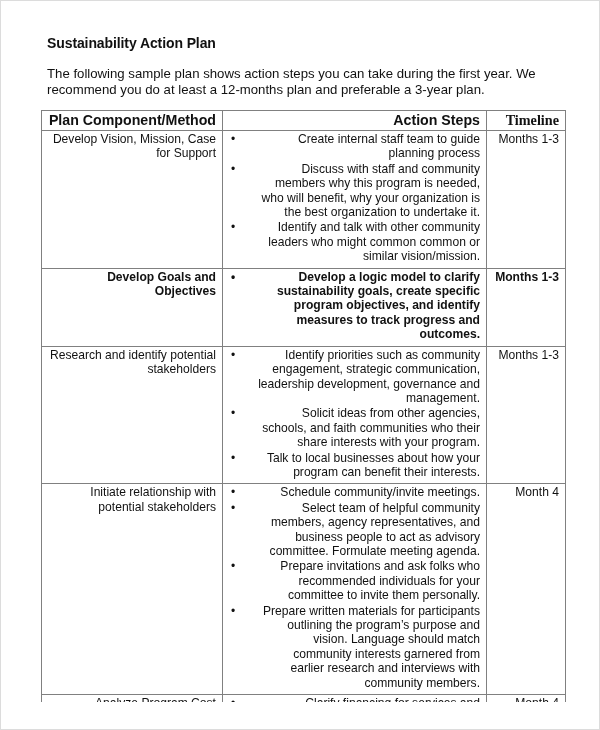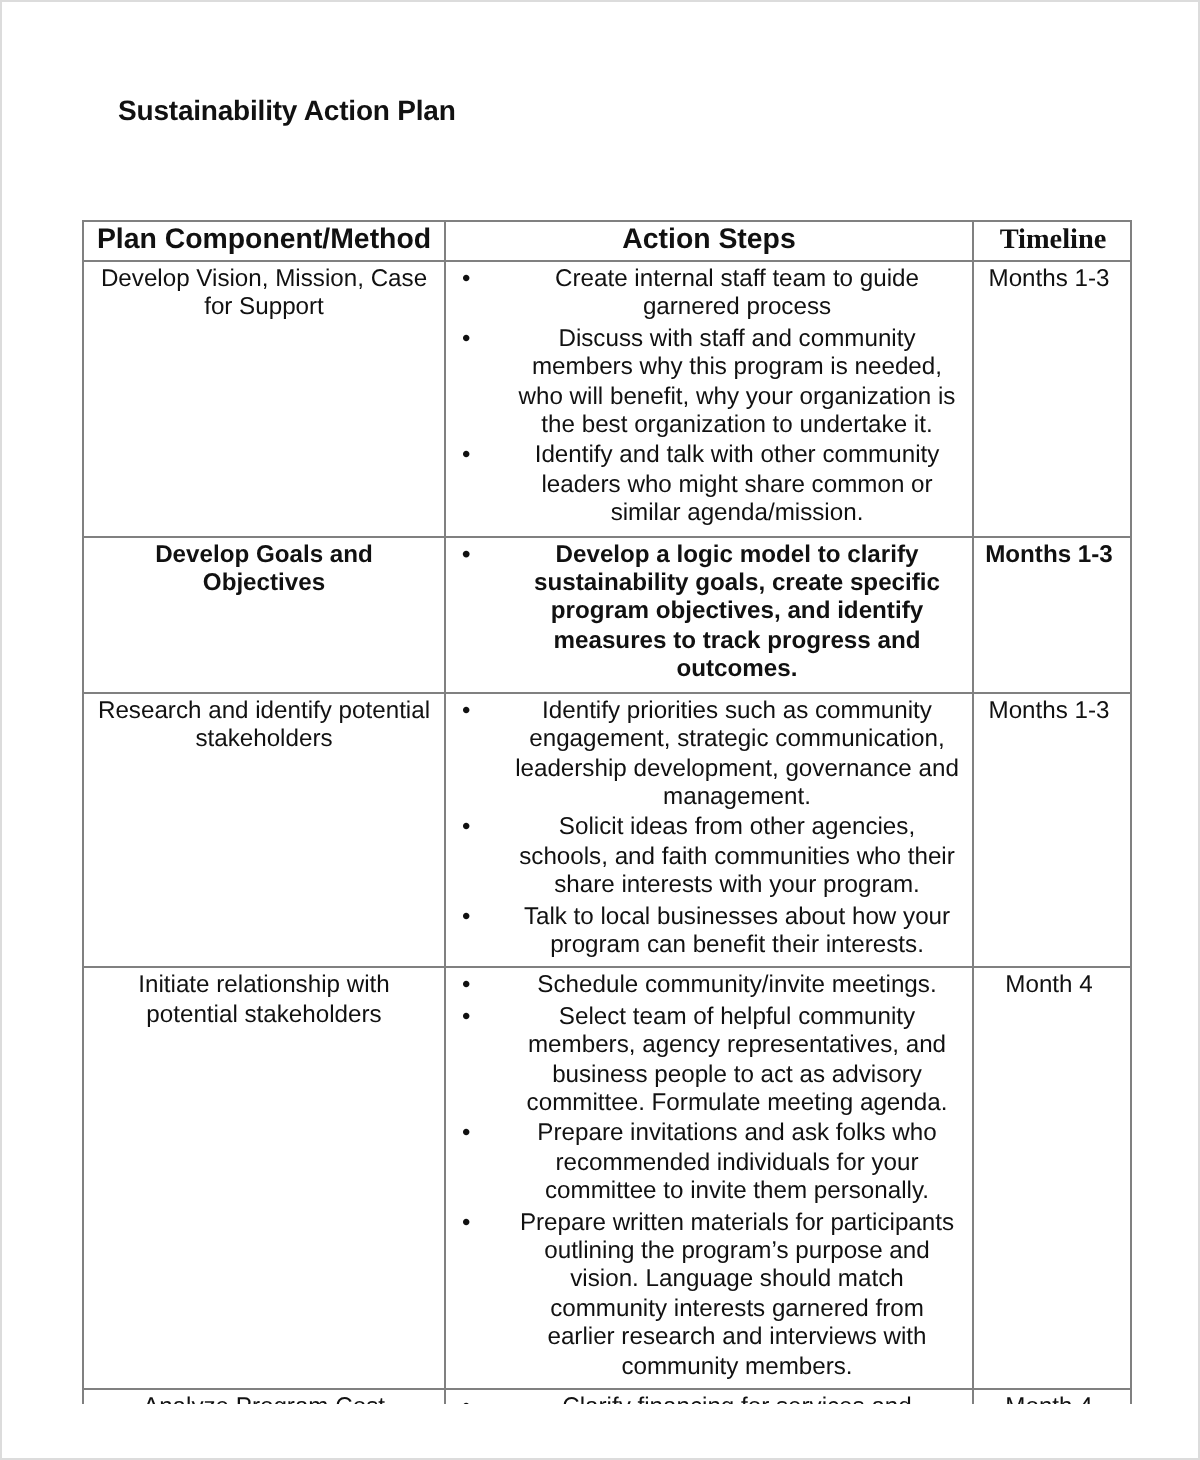--- a/index.html
+++ b/index.html
@@ -31,21 +31,21 @@
       height: 701px;
       overflow: hidden;
     }
     .doc-title {
       position: absolute;
       left: 46px;
       top: 34px;
       font-size: 14px;
       font-weight: bold;
       letter-spacing: -0.1px;
-      margin: 12px;
+      margin: 0;
     }
     .doc-intro {
       position: absolute;
       left: 46px;
       top: 65px;
       width: 500px;
       font-size: 13.2px;
       line-height: 16px;
       margin: 0;
     }
@@ -59,21 +59,21 @@
       font-size: 12.1px;
       line-height: 14.4px;
     }
     table.plan-table col.c1 { width: 181px; }
     table.plan-table col.c2 { width: 264px; }
     table.plan-table col.c3 { width: 79px; }
     table.plan-table th,
     table.plan-table td {
       border: 1px solid #808080;
       vertical-align: top;
-      text-align: center;
+      text-align: right;
     }
     table.plan-table th {
       font-size: 14.2px;
       font-weight: bold;
       padding: 1px 6px 1px 6px;
       height: 17px;
       line-height: 17px;
     }
     table.plan-table th.tl {
       padding-left: 7px;
@@ -108,43 +108,44 @@
     tr.r4 { height: 182px; }
     tr.r5 { height: 100px; }
   </style>
 </head>
 <body>
 
 <div class="page-frame">
   <div class="page-clip">
 
     <h1 class="doc-title">Sustainability Action Plan</h1>
+    <p class="doc-intro">The following sample plan shows action steps you can take during the first year.  We recommend you do at least a 12-months plan and preferable a 3-year plan.</p>
 
     <table class="plan-table">
       <colgroup>
         <col class="c1">
           <col class="c2">
           <col class="c3">
       </colgroup>
       <thead>
         <tr class="r-h">
           <th>Plan Component/Method</th>
           <th>Action Steps</th>
           <th class="tl">Timeline</th>
         </tr>
       </thead>
       <tbody>
 
         <tr class="r1">
           <td>Develop Vision, Mission, Case for Support</td>
           <td>
             <ul class="steps">
-              <li><span class="bullet">•</span><span>Create internal staff team to guide garnered process</span></li>
+              <li><span class="bullet">•</span><span>Create internal staff team to guide planning process</span></li>
               <li><span class="bullet">•</span><span>Discuss with staff and community members why this program is needed, who will benefit, why your organization is the best organization to undertake it.</span></li>
-              <li><span class="bullet">•</span><span>Identify and talk with other community leaders who might share common or similar agenda/mission.</span></li>
+              <li><span class="bullet">•</span><span>Identify and talk with other community leaders who might common common or similar vision/mission.</span></li>
             </ul>
           </td>
           <td class="time">Months 1-3</td>
         </tr>
 
         <tr class="r2">
           <td>Develop Goals and Objectives</td>
           <td>
             <ul class="steps">
               <li><span class="bullet">•</span><span>Develop a logic model to clarify sustainability goals, create specific program objectives, and identify measures to track progress and outcomes.</span></li>

